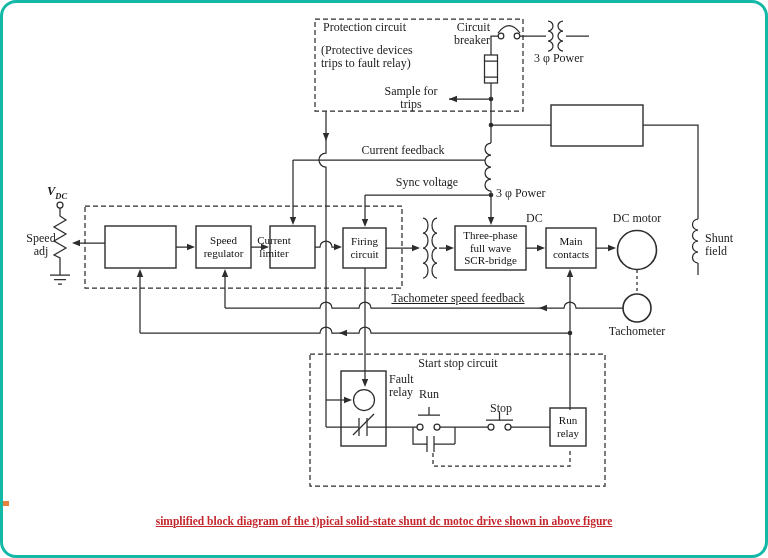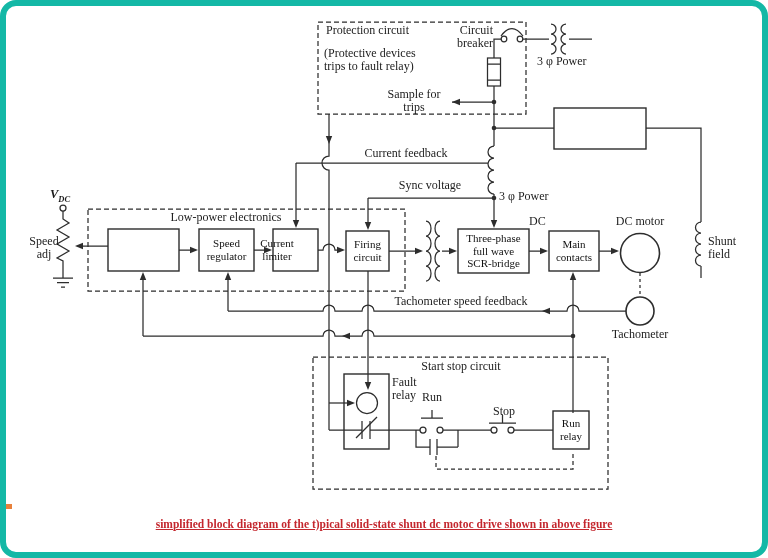--- a/index.html
+++ b/index.html
@@ -1,18 +1,18 @@
 <!DOCTYPE html>
 <html><head>
 <meta charset="utf-8">
 <style>
   html,body{margin:0;padding:0;background:#fff;}
   #page{
     position:relative;width:768px;height:558px;box-sizing:border-box;
-    background:#fff;border:6px solid #14b8a6;border-radius:16px;overflow:hidden;
+    background:#fff;border:3px solid #14b8a6;border-radius:16px;overflow:hidden;
     font-family:"Liberation Serif","DejaVu Serif",serif;color:#1c1c1c;
   }
   .lbl{position:absolute;white-space:pre-line;font-size:12px;line-height:1.12;color:#1c1c1c;}
   .ctr{text-align:center;}
   .rgt{text-align:right;}
   .boxlbl{
     position:absolute;display:flex;align-items:center;justify-content:center;
     text-align:center;font-size:11px;line-height:1.15;white-space:pre-line;color:#111;
   }
   svg{position:absolute;left:0;top:0;}
@@ -172,27 +172,26 @@
   <div class="lbl" style="left:318px;top:41px;">(Protective devices
 trips to fault relay)</div>
   <div class="lbl rgt" style="left:430px;top:18px;width:57px;">Circuit
 breaker</div>
   <div class="lbl ctr" style="left:372px;top:82px;width:72px;">Sample for
 trips</div>
   <div class="lbl" style="left:531px;top:49px;">3 φ Power</div>
   <div class="lbl ctr" style="left:340px;top:141px;width:120px;">Current feedback</div>
   <div class="lbl ctr" style="left:384px;top:173px;width:80px;">Sync voltage</div>
   <div class="lbl" style="left:493px;top:184px;">3 φ Power</div>
-  <div class="lbl ctr" style="left:140px;top:205px;width:160px;">Low-power electronics</div>
   <div class="lbl" style="left:523px;top:209px;">DC</div>
   <div class="lbl ctr" style="left:604px;top:209px;width:60px;">DC motor</div>
   <div class="lbl" style="left:702px;top:229px;">Shunt
 field</div>
   <div class="lbl ctr" style="left:601px;top:322px;width:66px;">Tachometer</div>
-  <div class="lbl ctr" style="left:367px;top:289px;width:176px;">Tachometer speed feedback</div>
+  <div class="lbl ctr" style="left:367px;top:289px;width:176px;text-decoration:underline;">Tachometer speed feedback</div>
   <div class="vdcwrap"><span>V</span><sub class="vdc">DC</sub></div>
   <div class="lbl ctr" style="left:20px;top:229px;width:36px;">Speed
 adj</div>
   <div class="lbl ctr" style="left:395px;top:354px;width:120px;">Start stop circuit</div>
   <div class="lbl" style="left:386px;top:370px;">Fault
 relay</div>
   <div class="lbl ctr" style="left:411px;top:385px;width:30px;">Run</div>
   <div class="lbl ctr" style="left:482px;top:399px;width:32px;">Stop</div>
 
   <div class="boxlbl" style="left:193px;top:223px;width:55px;height:42px;">Speed

